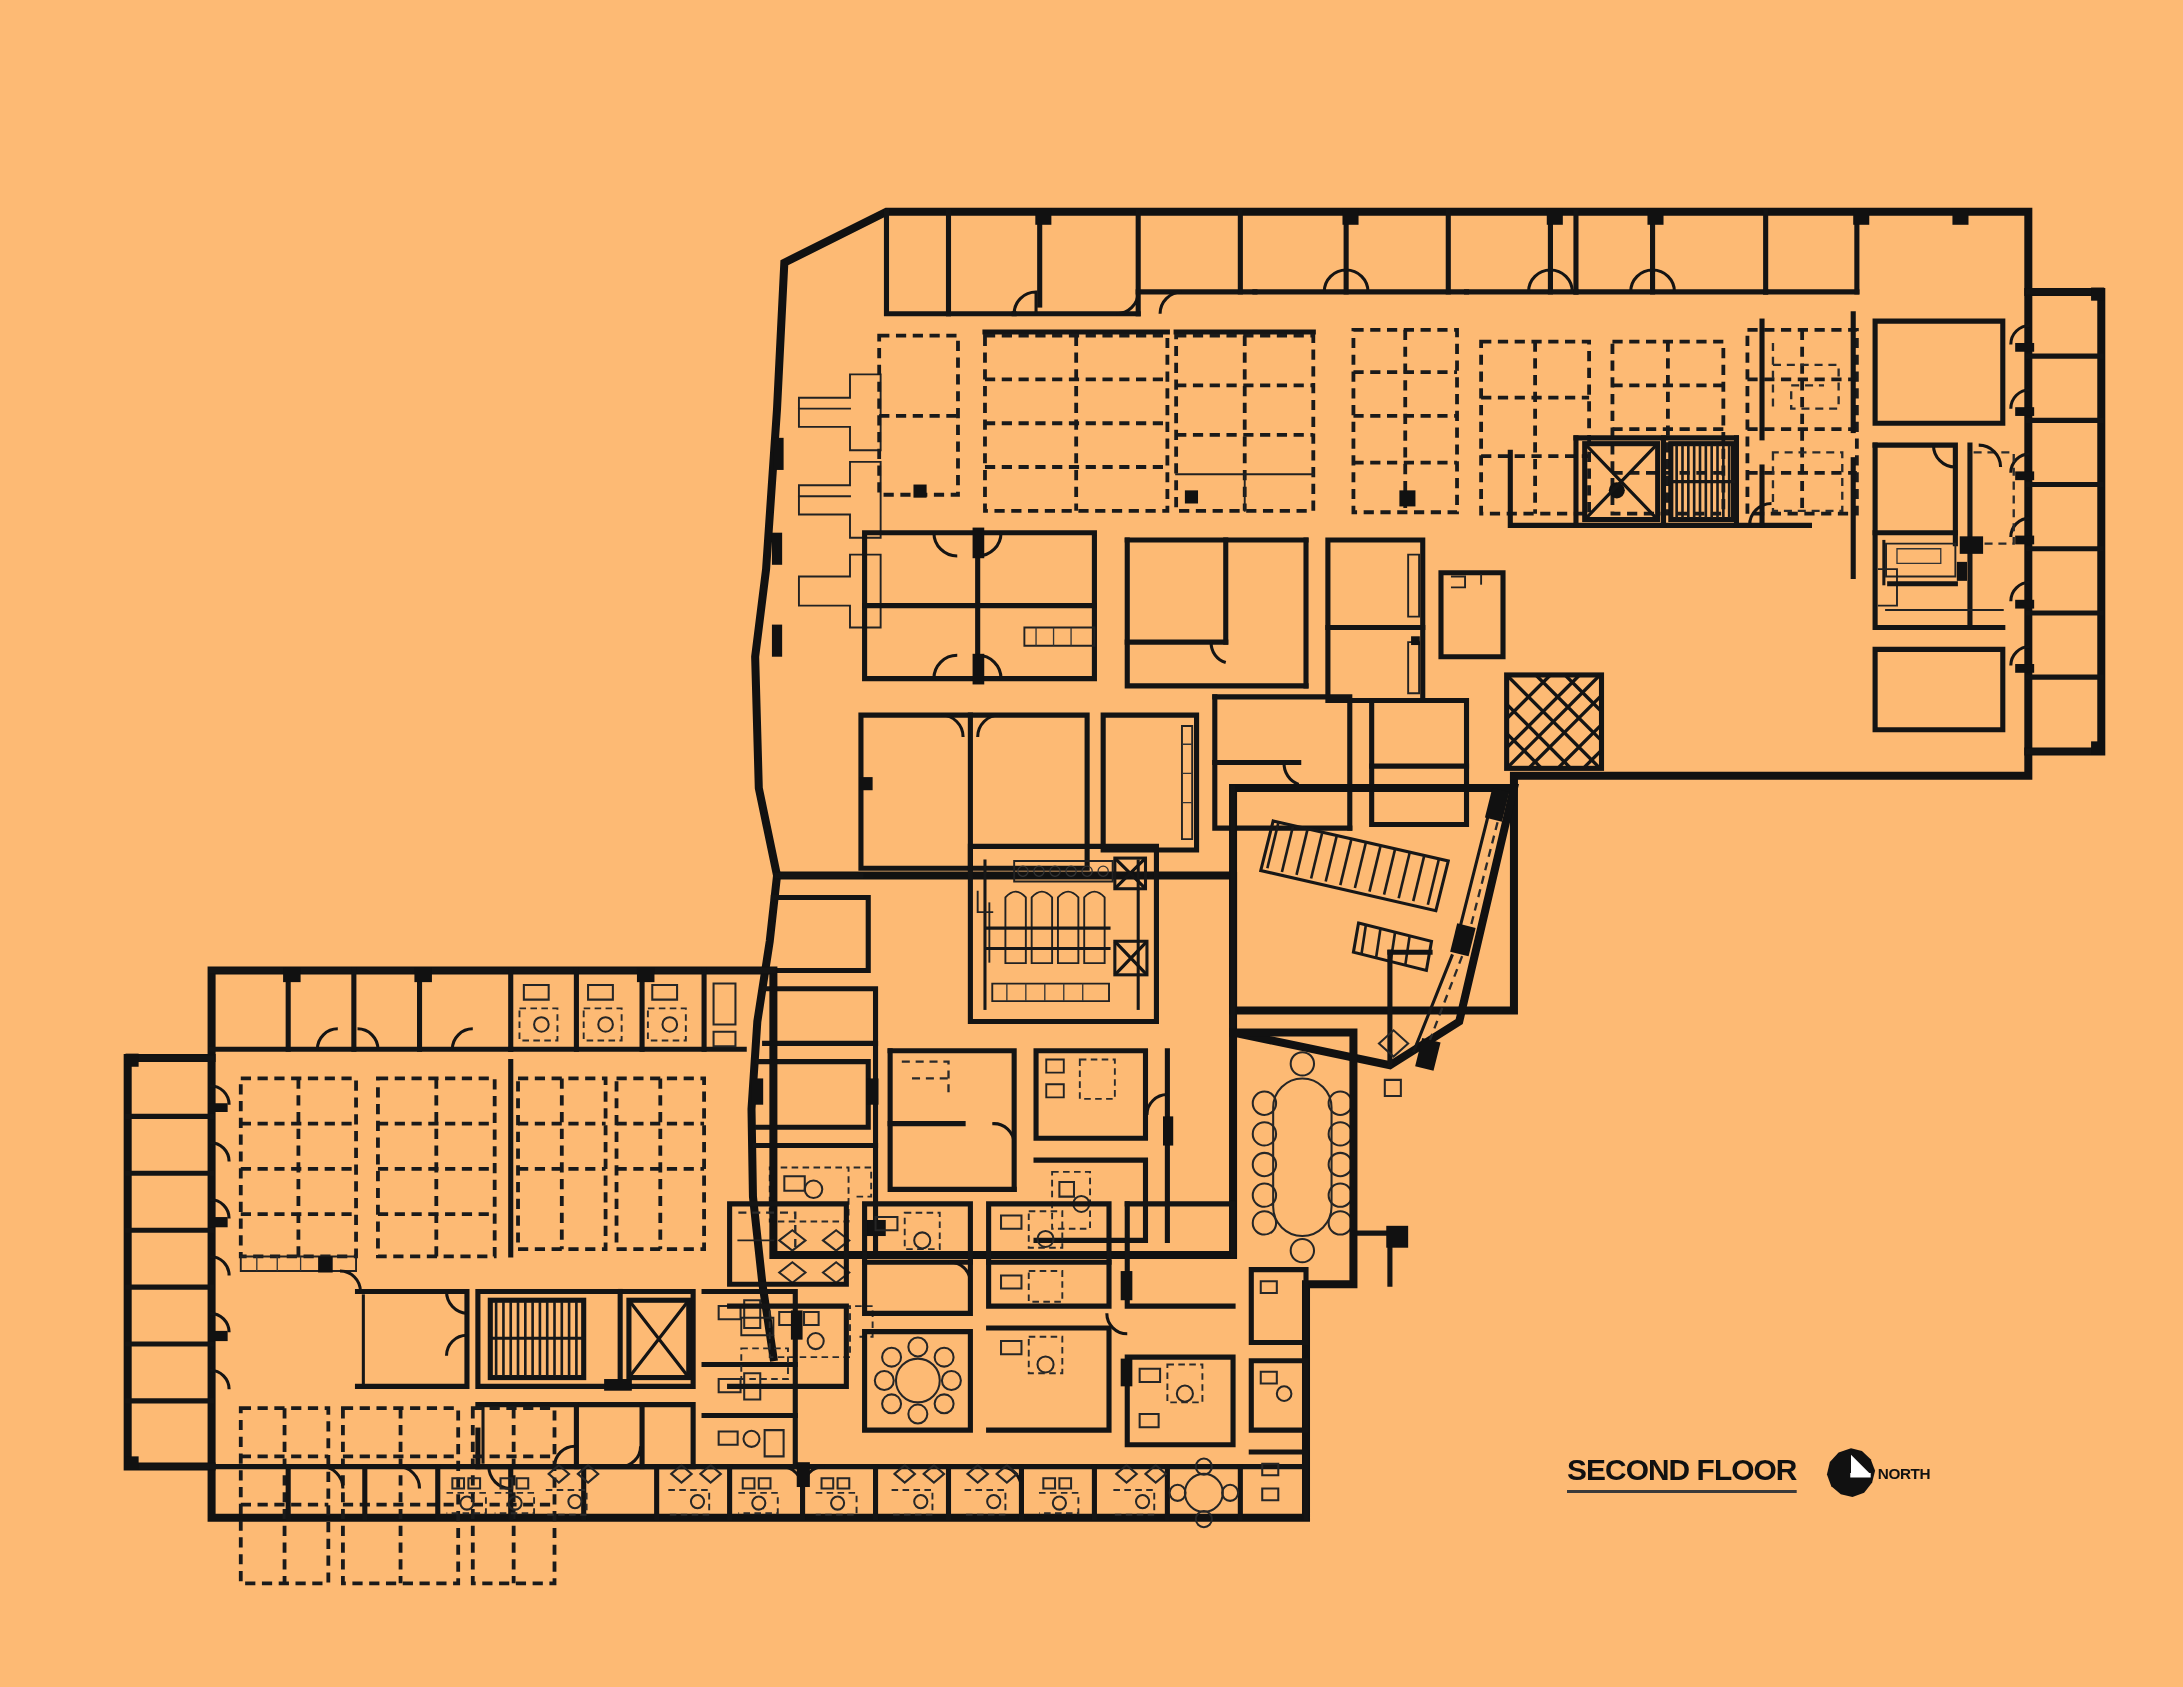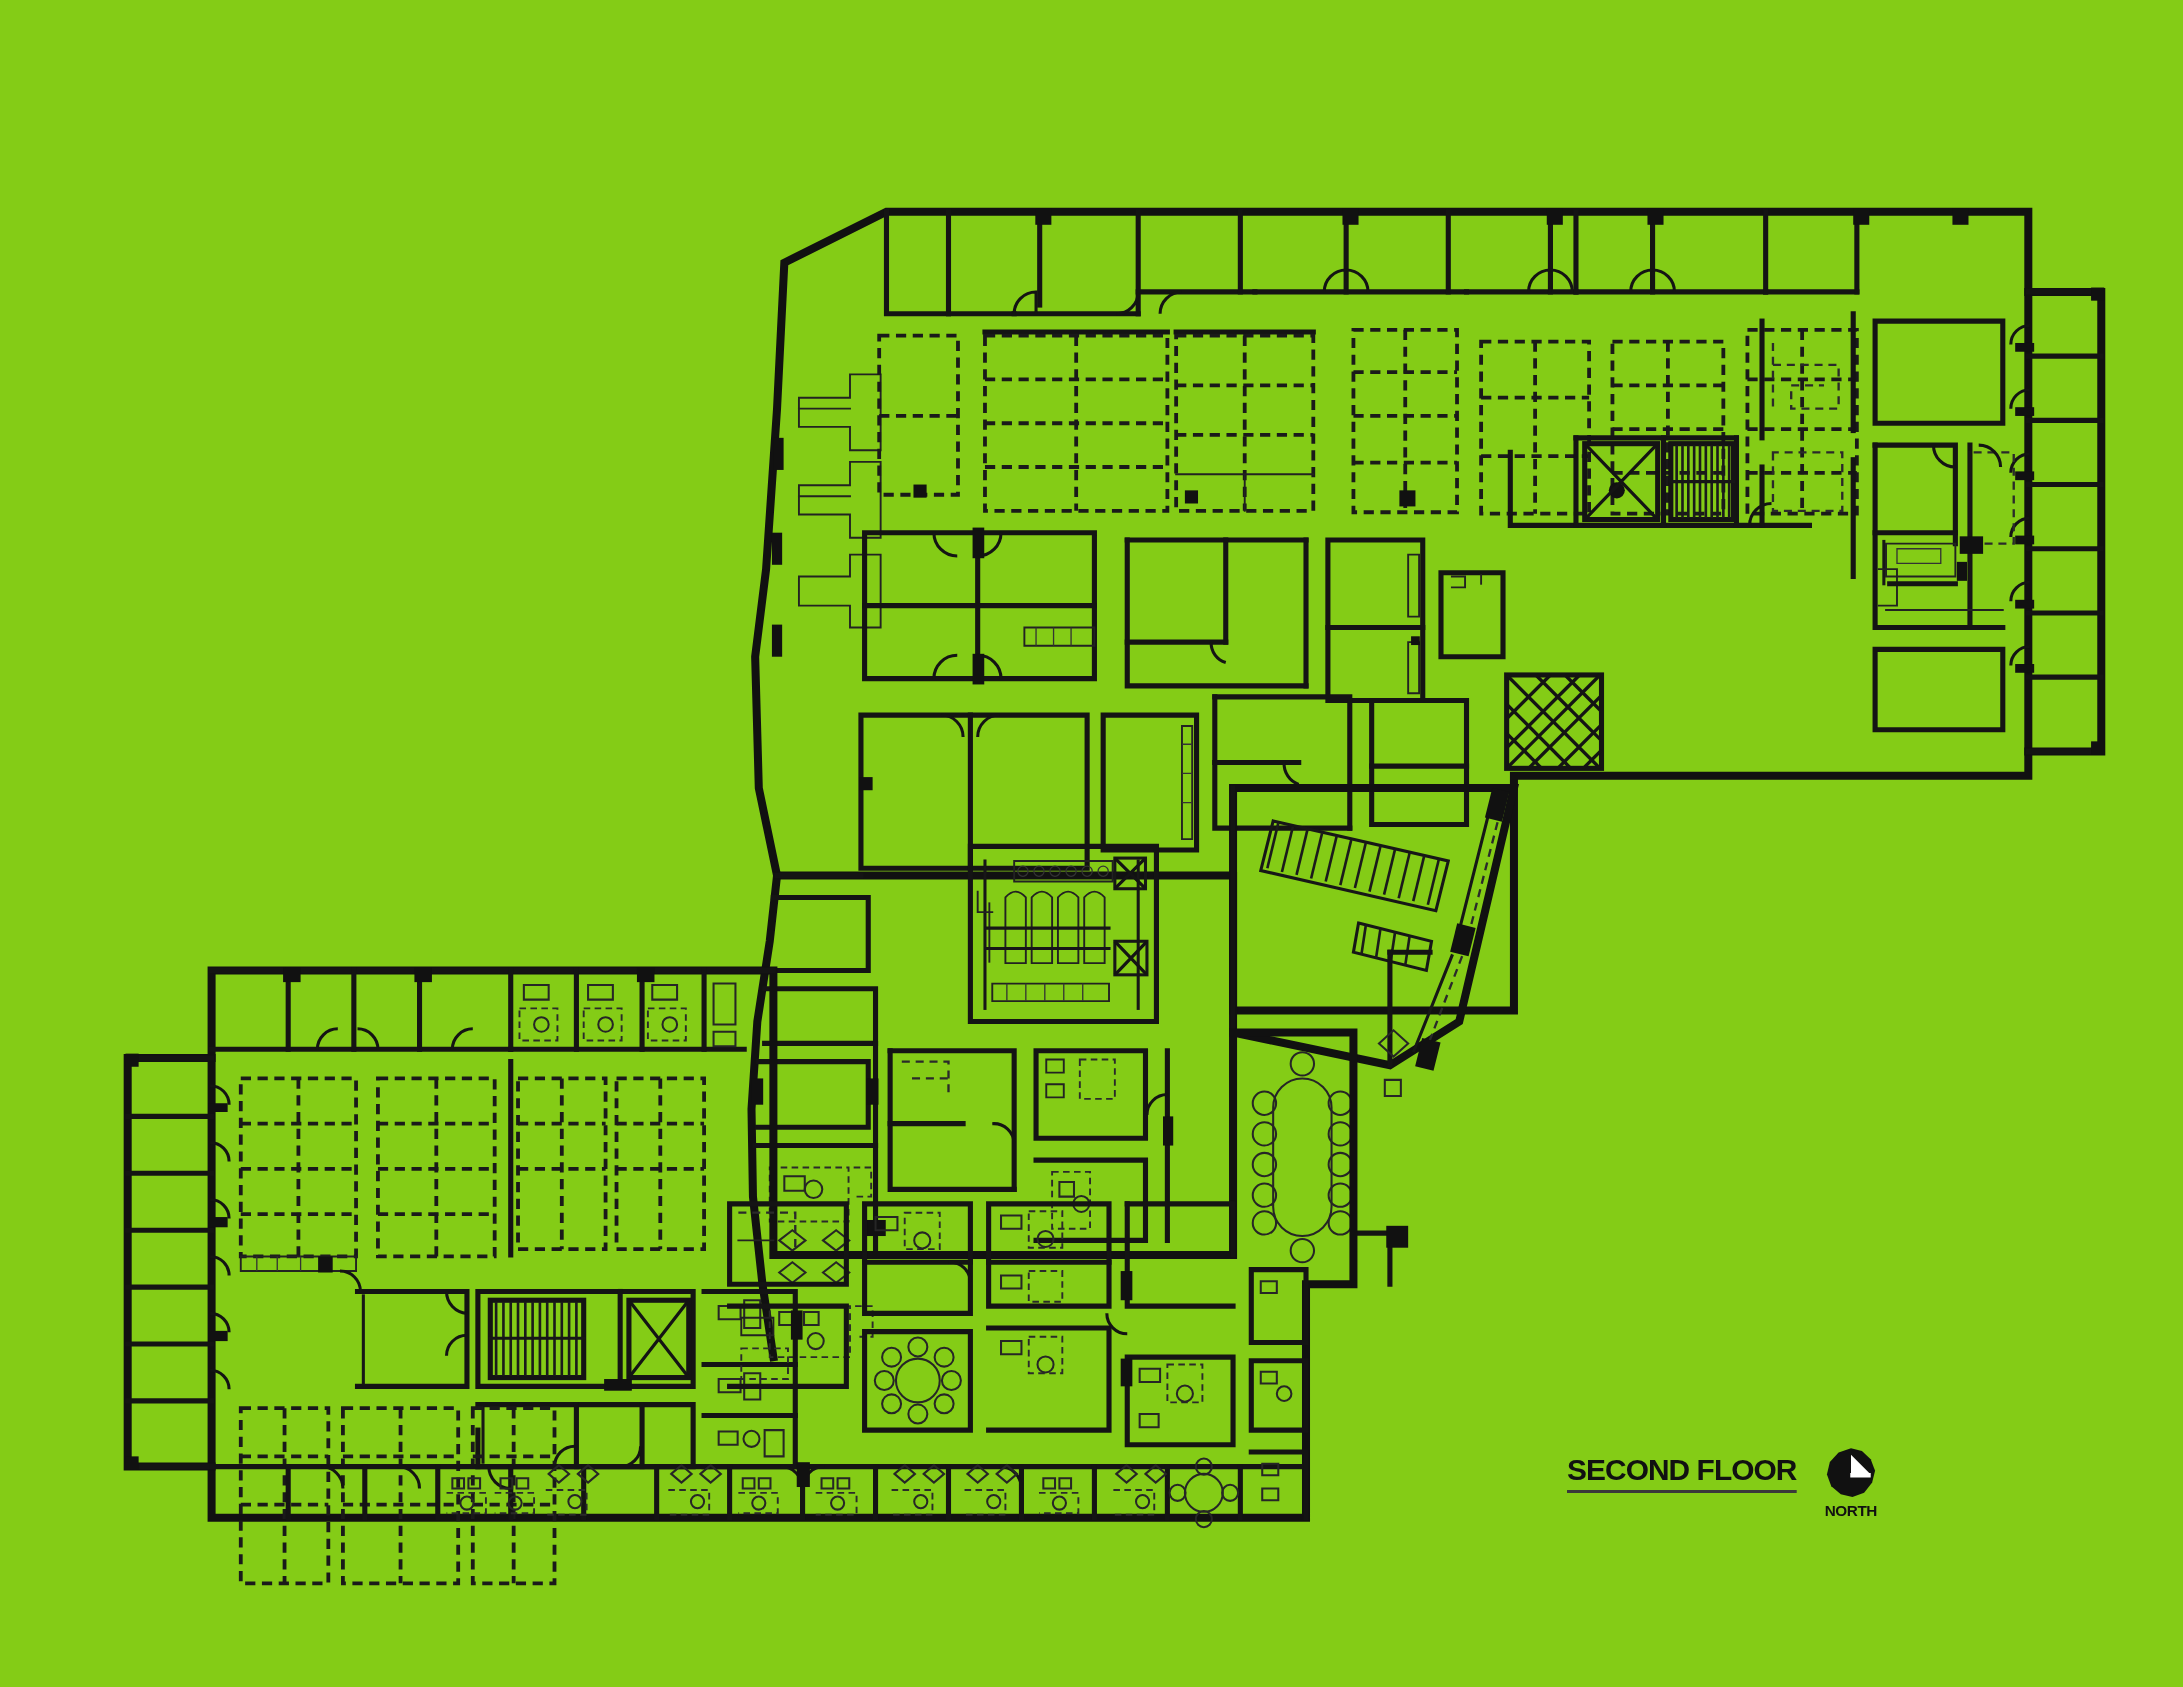--- a/index.html
+++ b/index.html
@@ -3,21 +3,21 @@
 <meta charset="utf-8">
 <title>Second Floor Plan</title>
 <style>
   html,body{margin:0;padding:0;background:#ffffff;}
   body{
     width:2183px;height:1687px;
     font-family:"Liberation Sans", sans-serif;
     overflow:hidden;
     position:relative;
   }
-  #sheet{position:absolute;inset:0;background:#84cc16;}
+  #sheet{position:absolute;inset:0;background:#fdba74;}
   svg#plan{position:absolute;left:0;top:0;width:2183px;height:1687px;display:block;}
 
   
   .ext   {fill:none;stroke:#111;stroke-width:11;stroke-linecap:square;stroke-linejoin:miter;}
   .wall  {fill:none;stroke:#141414;stroke-width:7;stroke-linecap:square;stroke-linejoin:miter;}
   .wall-t{fill:none;stroke:#171717;stroke-width:4.2;stroke-linecap:square;}
   .thin  {fill:none;stroke:#222;stroke-width:2.6;stroke-linecap:square;}
   .hair  {fill:none;stroke:#333;stroke-width:1.8;}
   .dash  {fill:none;stroke:#1a1a1a;stroke-width:5.2;stroke-dasharray:14 9;stroke-linecap:butt;}
   .dash-l{fill:none;stroke:#2a2a2a;stroke-width:3.2;stroke-dasharray:11 8;stroke-linecap:butt;}
@@ -34,21 +34,21 @@
     position:absolute;left:1567px;top:1456px;
     display:flex;align-items:flex-start;gap:34px;
   }
   .tb-title{
     font-size:29px;font-weight:bold;letter-spacing:-0.9px;
     color:#111;line-height:1;padding-bottom:5.1px;
     border-bottom:3.6px solid #3a3a3a;
     transform:scaleX(1.03);transform-origin:left center;
     white-space:nowrap;
   }
-  .northwrap{display:flex;flex-direction:column;align-items:center;margin-top:-10.2px;justify-content:center;}
+  .northwrap{display:flex;flex-direction:row;align-items:center;margin-top:-10.2px;justify-content:center;}
   .north-label{
     font-size:15.3px;font-weight:bold;color:#111;letter-spacing:-0.4px;margin-top:2.2px;
   }
 </style>
 </head>
 <body>
 
 <div id="sheet">
 
 <svg id="plan" viewBox="0 0 2992 2312">

